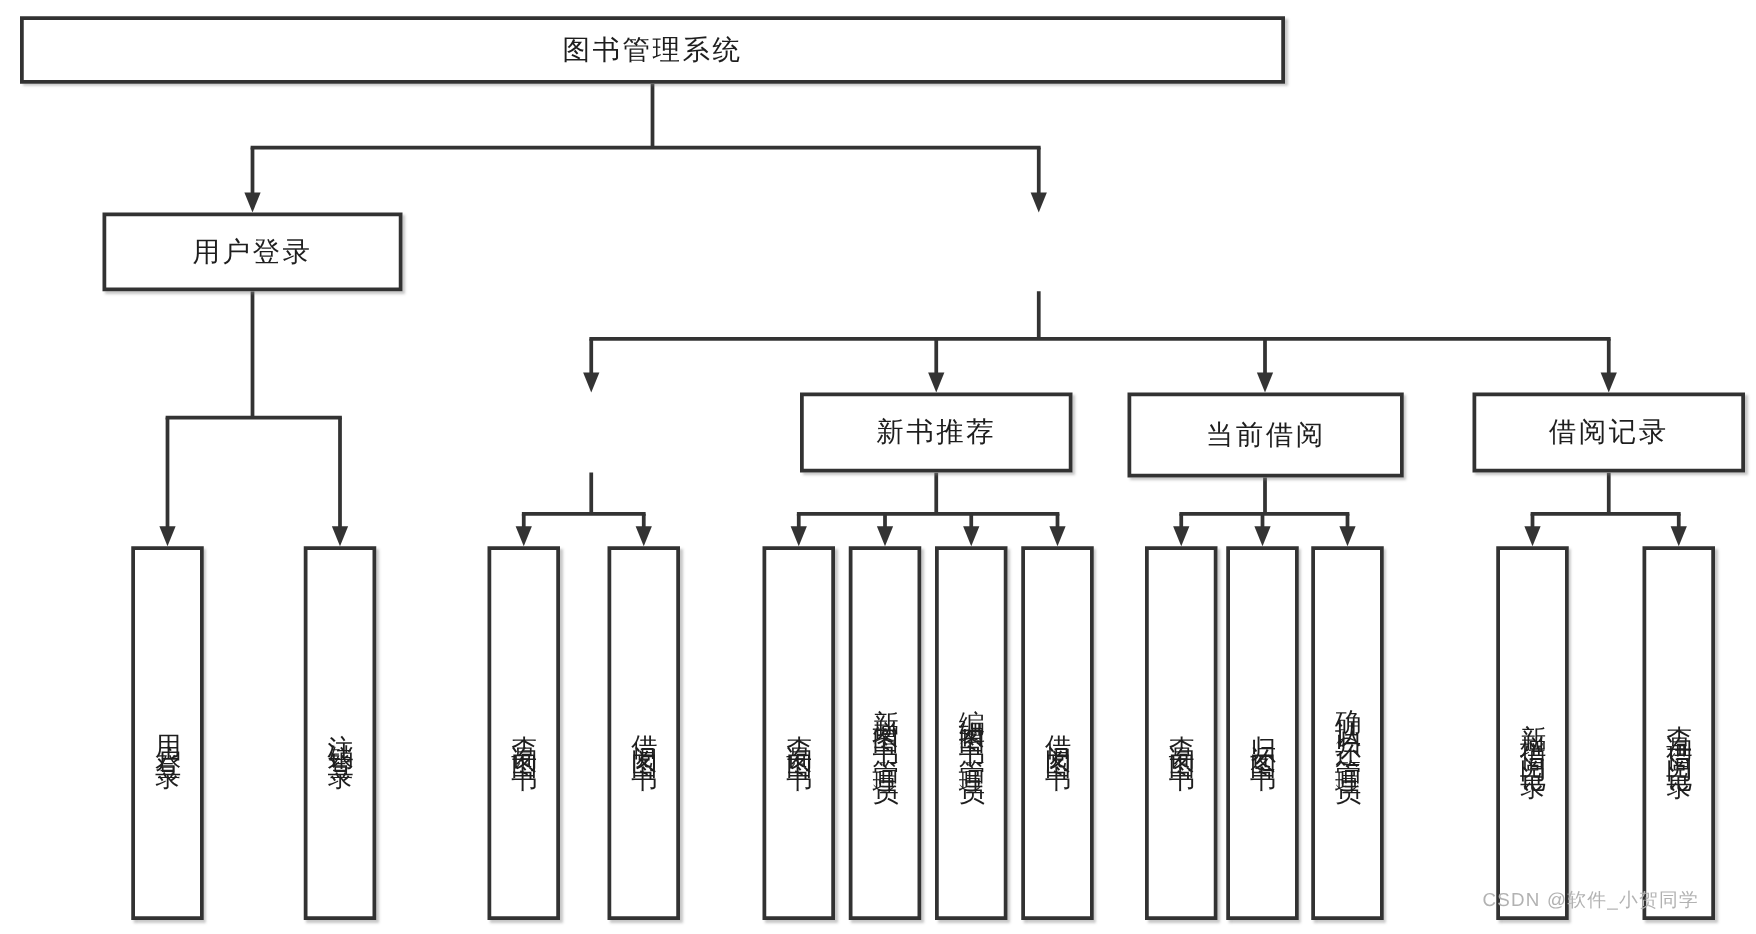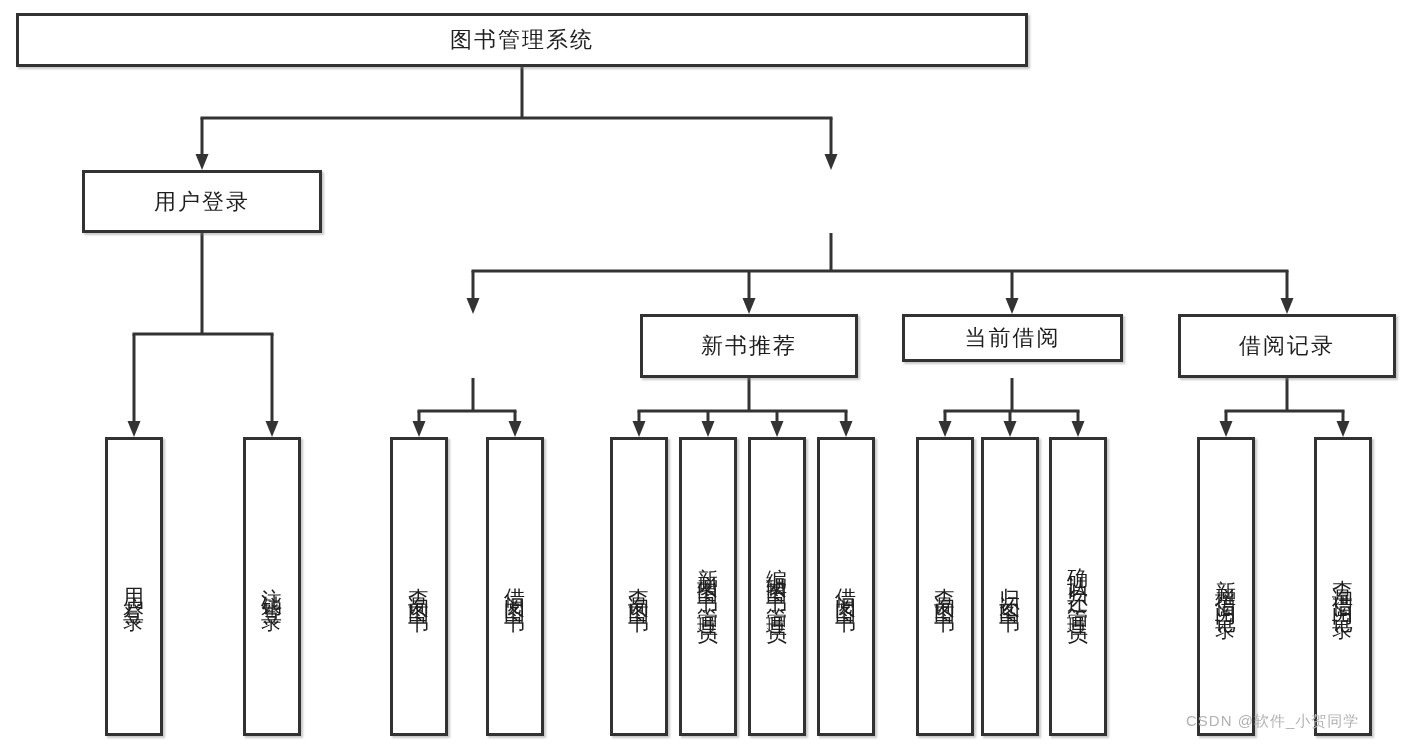--- a/index.html
+++ b/index.html
@@ -36,21 +36,21 @@
     white-space:nowrap;
   }
   
   .n-root{left:16px;top:13px;width:1012px;height:54px;}
   
   .n-userlogin{left:82px;top:170px;width:240px;height:63px;}
   .n-bookmgmt{left:712px;top:170px;width:238px;height:63px;}
   
   .n-newbook{left:364px;top:314px;width:218px;height:64px;}
   .n-borrowmod{left:640px;top:314px;width:218px;height:64px;}
-  .n-current{left:902px;top:314px;width:221px;height:48px;}
+  .n-current{left:902px;top:314px;width:221px;height:68px;}
   .n-records{left:1178px;top:314px;width:218px;height:64px;}
   
   .leaf{top:437px;width:58px;height:299px;}
   .l-a1{left:105px;} .l-a2{left:243px;}
   .l-b1{left:390px;} .l-b2{left:486px;}
   .l-c1{left:610px;} .l-c2{left:679px;} .l-c3{left:748px;} .l-c4{left:817px;}
   .l-d1{left:916px;} .l-d2{left:981px;} .l-d3{left:1049px;}
   .l-e1{left:1197px;} .l-e2{left:1314px;}
   #watermark{
     position:absolute;

